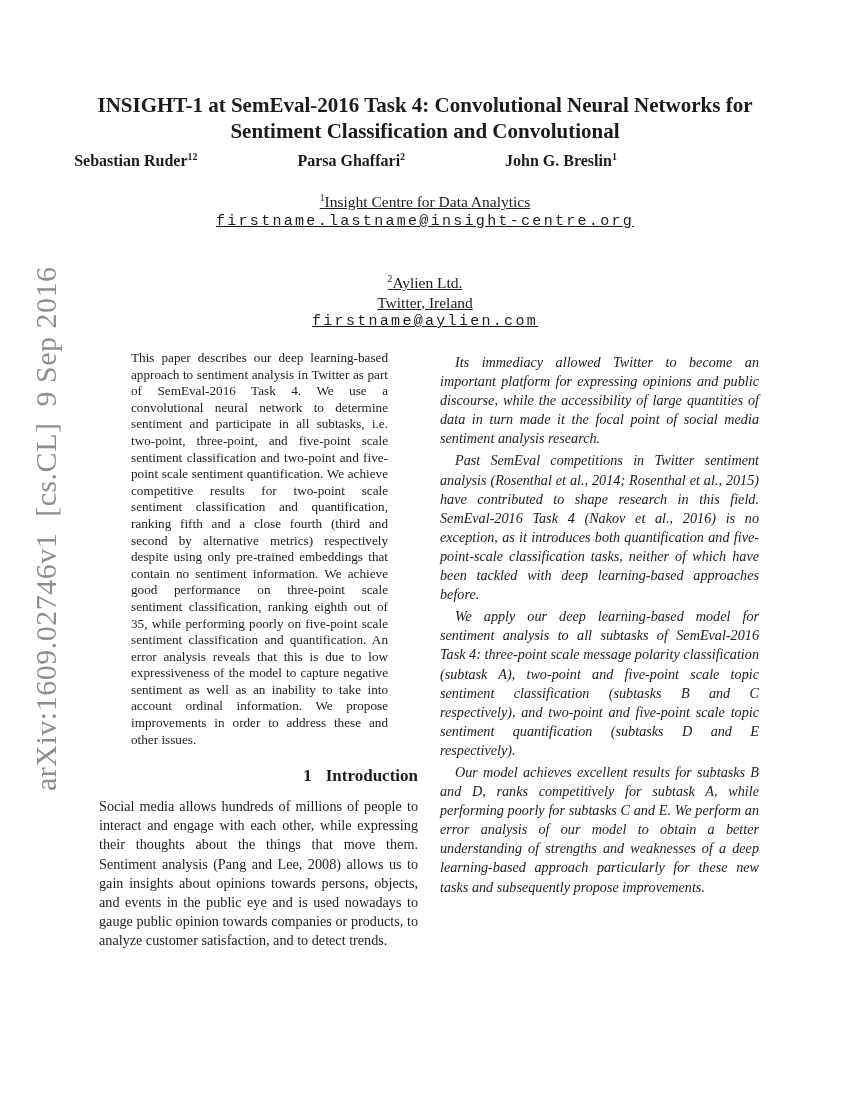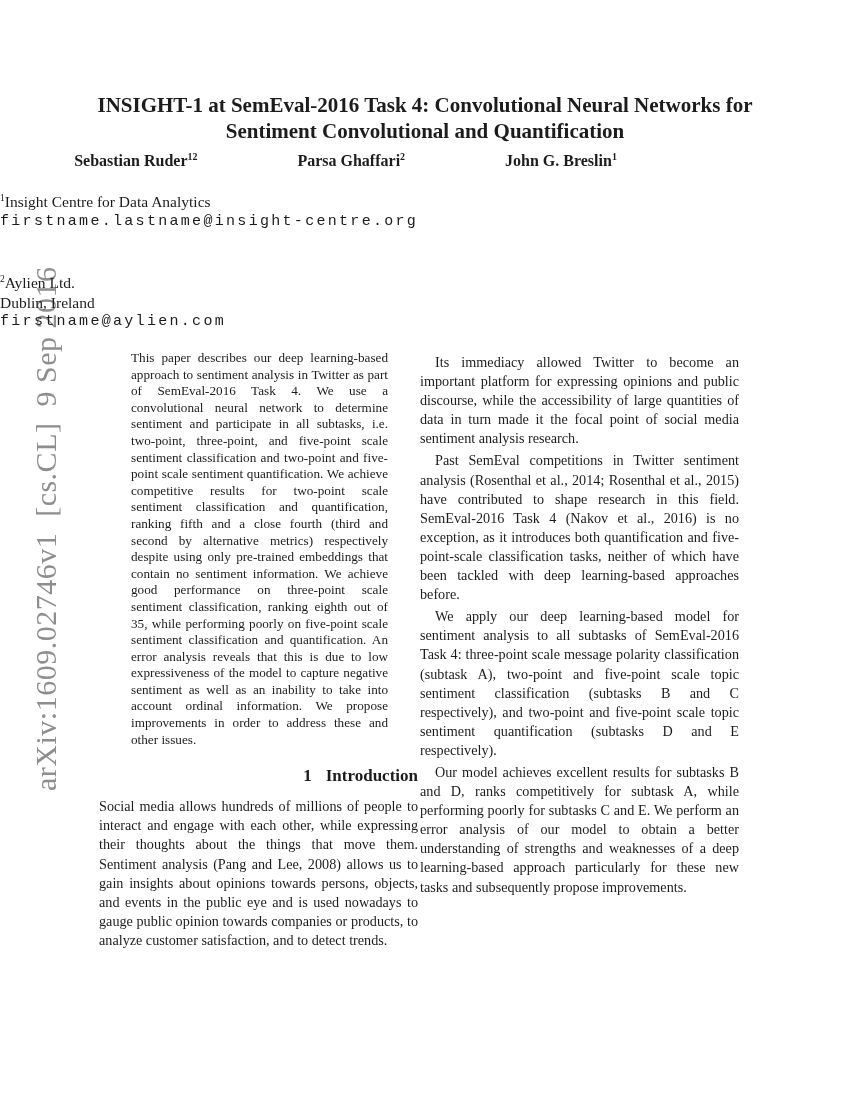--- a/index.html
+++ b/index.html
@@ -62,43 +62,45 @@
     font-size: 0.62em;
     vertical-align: super;
     line-height: 0;
   }
 
   
   .affil {
     position: absolute;
     left: 0;
     width: 850px;
+    text-align: center;
     font-size: 15.5px;
     line-height: 19.5px;
+    text-decoration: underline;
   }
   .affil-1 { top: 192px; }
   .affil-2 { top: 273px; }
   .affil .email {
     font-family: "Liberation Mono", monospace;
     font-size: 15px;
     letter-spacing: 2.3px;
     line-height: 19px;
   }
 
   
   .col {
     position: absolute;
     top: 350px;
     width: 319px;
     text-align: justify;
     hyphens: auto;
     -webkit-hyphens: auto;
   }
   .col-left  { left: 99px; }
-  .col-right { left: 420px; }
+  .col-right { left: 440px; font-style: italic; }
 
   .abstract-heading {
     text-align: center;
     font-weight: bold;
     font-size: 16px;
     line-height: 19px;
     margin: 2px 0 12px 0;
   }
   .abstract-body {
     margin: 0 30px 0 32px;
@@ -126,37 +128,37 @@
 </style>
 </head>
 <body>
 
 <div class="page">
 
   <div class="arxiv-banner">arXiv:1609.02746v1  [cs.CL]  9 Sep 2016</div>
 
   <div class="title-block">
     <div>INSIGHT-1 at SemEval-2016 Task 4: Convolutional Neural Networks for</div>
-    <div>Sentiment Convolutional and Quantification</div>
+    <div>Sentiment Classification and Convolutional</div>
   </div>
 
   <div class="authors-row">
     <span><span>Sebastian Ruder</span><sup>12</sup></span>
     <span><span>Parsa Ghaffari</span><sup>2</sup></span>
     <span><span>John G. Breslin</span><sup>1</sup></span>
   </div>
 
   <div class="affil affil-1">
     <div><sup>1</sup><span>Insight Centre for Data Analytics</span></div>
     <div class="email">firstname.lastname@insight-centre.org</div>
   </div>
 
   <div class="affil affil-2">
     <div><sup>2</sup><span>Aylien Ltd.</span></div>
-    <div>Dublin, Ireland</div>
+    <div>Twitter, Ireland</div>
     <div class="email">firstname@aylien.com</div>
   </div>
 
   <div class="col col-left">
     <div class="abstract-body">This paper describes our deep learning-based approach to sentiment analysis in Twitter as part of SemEval-2016 Task 4.  We use a convolutional neural network to determine sentiment and participate in all subtasks, i.e.  two-point, three-point, and five-point scale sentiment classification and two-point and five-point scale sentiment quantification. We achieve competitive results for two-point scale sentiment classification and quantification, ranking fifth and a close fourth (third and second by alternative metrics) respectively despite using only pre-trained embeddings that contain no sentiment information. We achieve good performance on three-point scale sentiment classification, ranking eighth out of 35, while performing poorly on five-point scale sentiment classification and quantification.  An error analysis reveals that this is due to low expressiveness of the model to capture negative sentiment as well as an inability to take into account ordinal information.  We propose improvements in order to address these and other issues.</div>
     <div class="section-heading">
       <span class="sec-num">1</span><span>Introduction</span>
     </div>
     <p class="body-para">Social media allows hundreds of millions of people to interact and engage with each other, while expressing their thoughts about the things that move them.  Sentiment analysis (Pang and Lee, 2008) allows us to gain insights about opinions towards persons, objects, and events in the public eye and is used nowadays to gauge public opinion towards companies or products, to analyze customer satisfaction, and to detect trends.</p>
   </div>

